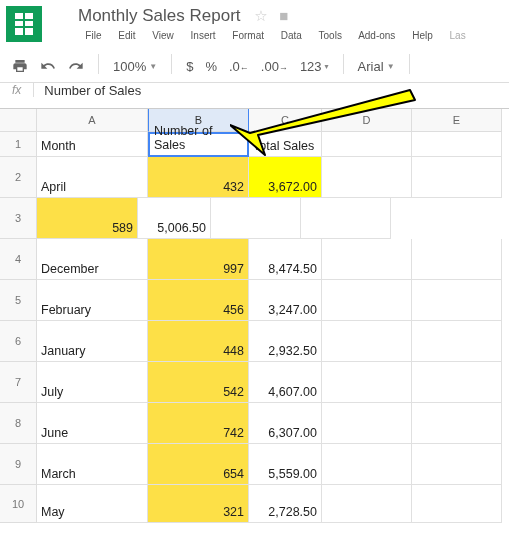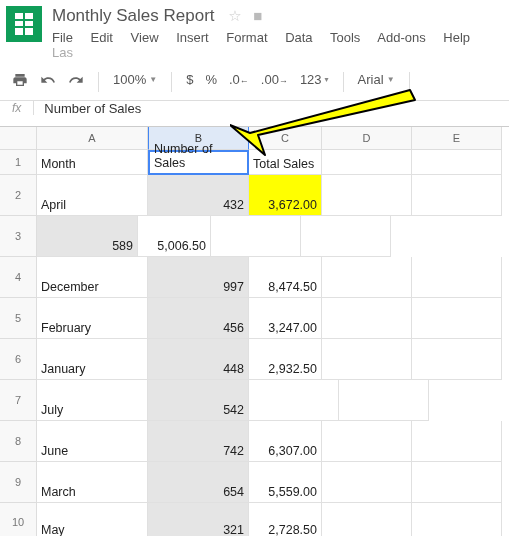--- a/index.html
+++ b/index.html
@@ -1,31 +1,31 @@
 <!DOCTYPE html>
 <html><head>
 <meta charset="utf-8">
 <style>
 * { box-sizing: border-box; margin: 0; padding: 0; }
 body { font-family: Arial, sans-serif; font-size: 13px; color: #333; background: #fff; width: 509px; height: 536px; overflow: hidden; position: relative; }
-.header { display: flex; align-items: flex-start; padding: 6px 22px 0 6px; }
+.header { display: flex; align-items: flex-start; padding: 6px 22px 0 6px; gap: 26px; }
 .logo { width: 36px; height: 36px; background: #0f9d58; display: flex; align-items: center; justify-content: center; margin-right: 10px; }
 .logo-inner { width: 18px; height: 22px; background: #fff; position: relative; }
 .logo-inner::before, .logo-inner::after { content: ""; position: absolute; left: 0; right: 0; height: 2px; background: #0f9d58; }
 .logo-inner::before { top: 6px; }
 .logo-inner::after { top: 13px; }
 .logo-vert { position: absolute; top: 0; bottom: 0; left: 8px; width: 2px; background: #0f9d58; }
 .title-area { flex: 1; }
 .doc-title { font-size: 17px; color: #555; display: inline-block; margin-right: 10px; }
 .star { color: #ccc; font-size: 15px; }
 .folder { color: #bbb; font-size: 15px; margin-left: 8px; }
-.menubar { margin-top: 4px; font-size: 13px; color: #555; }
+.menubar { margin-top: 4px; font-size: 10px; color: #555; text-align: center; }
 .menubar span { margin-right: 14px; cursor: pointer; }
 .menubar .las { color: #aaa; }
-.toolbar { display: flex; align-items: flex-start; padding: 8px 6px; border-bottom: 1px solid #ddd; margin-top: 4px; }
+.toolbar { display: flex; align-items: flex-end; padding: 8px 6px; border-bottom: 1px solid #ddd; margin-top: 4px; }
 .tb-sep { width: 1px; height: 20px; background: #ddd; margin: 0 8px; }
 .tb-item { padding: 0 6px; color: #555; font-size: 13px; display: flex; align-items: center; }
 .tb-item svg { fill: #666; }
 .tri { font-size: 8px; color: #888; margin-left: 3px; }
 .formula-bar { display: flex; align-items: flex-start; border-bottom: 1px solid #ccc; height: 26px; }
 .fx { font-style: italic; color: #999; padding: 0 12px; font-size: 12px; border-right: 1px solid #ddd; }
 .fx-val { padding-left: 10px; color: #333; }
 .grid { display: block; }
 .row { display: flex; }
 .ch { height: 23px; display: flex; align-items: center; justify-content: center; background: #f8f8f8; border-right: 1px solid #ddd; border-bottom: 1px solid #ddd; color: #666; font-size: 11px; }
@@ -36,21 +36,21 @@
 .cD { width: 90px; }
 .cE { width: 90px; }
 .corner { width: 37px; height: 23px; background: #f8f8f8; border-right: 1px solid #ddd; border-bottom: 1px solid #ddd; }
 .ch.selected { background: #dfe9f7; border-left: 1px solid #4285f4; border-right: 1px solid #4285f4; color: #333; }
 .data-row .rh { display: flex; align-items: center; justify-content: center; background: #f8f8f8; border-right: 1px solid #ddd; border-bottom: 1px solid #ddd; color: #777; font-size: 11px; }
 .cell { border-right: 1px solid #e0e0e0; border-bottom: 1px solid #e0e0e0; display: flex; align-items: flex-end; padding: 3px 4px; font-size: 12.5px; color: #222; }
 .cell.right { justify-content: flex-end; }
 .r1 { height: 25px; }
 .rt { height: 41px; }
 .rtl { height: 38px; }
-.col-b-sel { background: #e5e5e5; }
+.col-b-sel { background: #fde047; }
 .active-cell { border: 2px solid #4285f4 !important; background: #fff !important; }
 .highlight { background: #ffff00 !important; }
 .arrow { position: absolute; top: 85px; left: 230px; pointer-events: none; }
 </style>
 </head>
 <body>
 
 <div class="header">
   <div class="logo">
     <div class="logo-inner">
@@ -178,20 +178,21 @@
     <div class="cell cA">January</div>
     <div class="cell cB right col-b-sel">448</div>
     <div class="cell cC right">2,932.50</div>
     <div class="cell cD"></div>
     <div class="cell cE"></div>
   </div>
   <div class="row data-row rt">
     <div class="rh">7</div>
     <div class="cell cA">July</div>
     <div class="cell cB right col-b-sel">542</div>
+    <div class="cell cC right">4,607.00</div>
     <div class="cell cD"></div>
     <div class="cell cE"></div>
   </div>
   <div class="row data-row rt">
     <div class="rh">8</div>
     <div class="cell cA">June</div>
     <div class="cell cB right col-b-sel">742</div>
     <div class="cell cC right">6,307.00</div>
     <div class="cell cD"></div>
     <div class="cell cE"></div>

